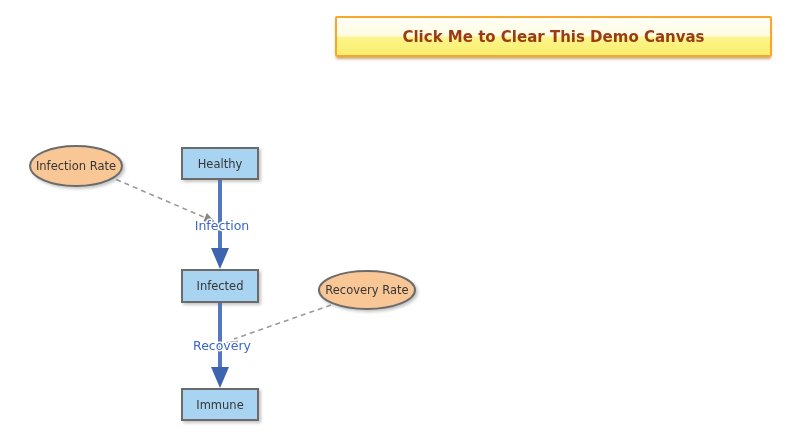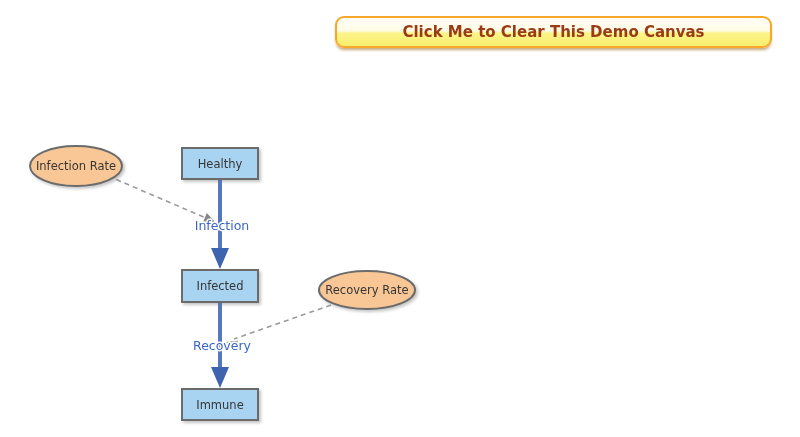--- a/index.html
+++ b/index.html
@@ -6,22 +6,22 @@
   body {
     width: 800px; height: 437px;
     background: #ffffff;
     font-family: "DejaVu Sans", sans-serif;
     position: relative;
     overflow: hidden;
   }
   .canvas-wrap { position: absolute; left: 0; top: 0; width: 800px; height: 437px; }
   .clear-btn {
     position: absolute; left: 335px; top: 16px;
-    width: 437px; height: 32px;
-    border-radius: 9px;
+    width: 437px; height: 41px;
+    border-radius: 2px;
     border: 2px solid #f6a82b;
     background: linear-gradient(to bottom, #fffef6 0%, #fffce4 46%, #fcf489 54%, #f9ee6e 100%);
     box-shadow: 0 3px 3px -1px rgba(153, 94, 14, 0.55);
     font-family: "DejaVu Sans", sans-serif;
     font-size: 15px; font-weight: bold;
     color: #9a3b16;
     text-align: center;
     cursor: pointer;
     padding: 0;
   }

